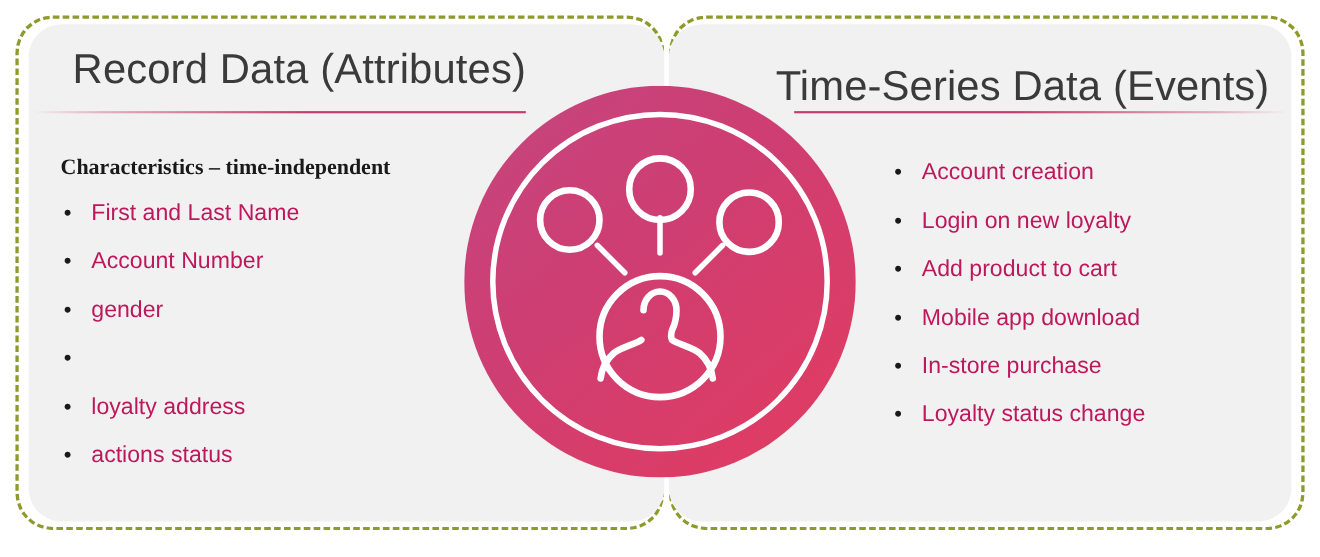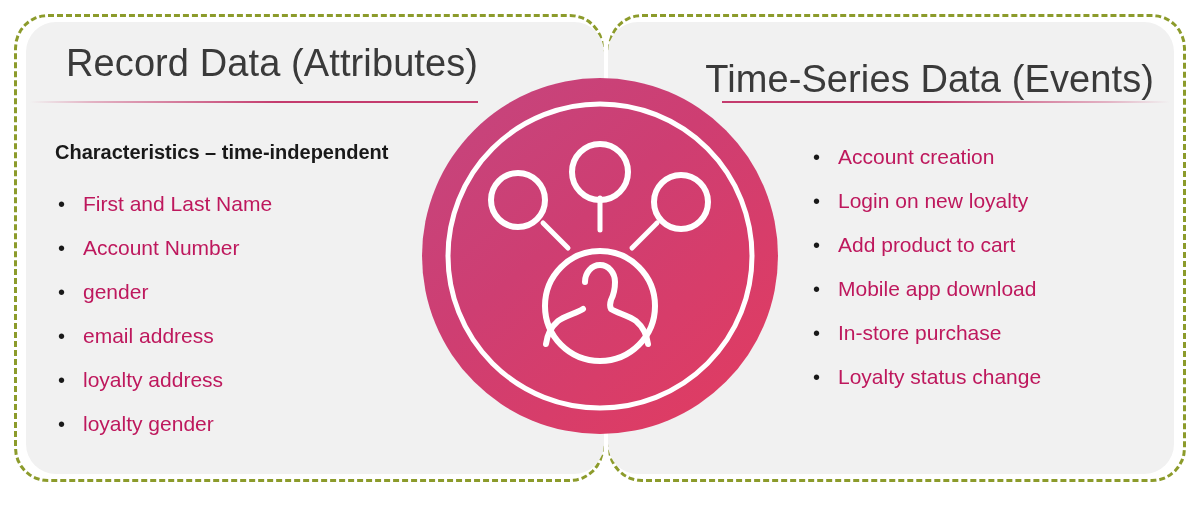--- a/index.html
+++ b/index.html
@@ -82,22 +82,23 @@
     position: absolute;
     top: 141px;
   }
   .panel-body.left  { left: 55px;  width: 420px; }
   .panel-body.right { left: 810px; width: 380px; }
 
   .intro-line {
     font-size: 20px;
     font-weight: 600;
     color: #191919;
-    margin: 0 0 24px 0;
+    margin: 0 0 14px 0;
     white-space: nowrap;
+    font-family: Liberation Serif, serif;
   }
 
   .bullet-list {
     list-style: none;
     margin: 0;
     padding: 0;
   }
   .bullet-row {
     display: flex;
     align-items: flex-start;
@@ -159,29 +160,28 @@
       <li class="bullet-row">
         <span class="bullet-dot">•</span>
         <span class="bullet-text">Account Number</span>
       </li>
       <li class="bullet-row">
         <span class="bullet-dot">•</span>
         <span class="bullet-text">gender</span>
       </li>
       <li class="bullet-row">
         <span class="bullet-dot">•</span>
-        <span class="bullet-text">email address</span>
       </li>
       <li class="bullet-row">
         <span class="bullet-dot">•</span>
         <span class="bullet-text">loyalty address</span>
       </li>
       <li class="bullet-row">
         <span class="bullet-dot">•</span>
-        <span class="bullet-text">loyalty gender</span>
+        <span class="bullet-text">actions status</span>
       </li>
     </ul>
   </div>
 
   <div class="panel-body right">
     <ul class="bullet-list">
       <li class="bullet-row">
         <span class="bullet-dot">•</span>
         <span class="bullet-text">Account creation</span>
       </li>

